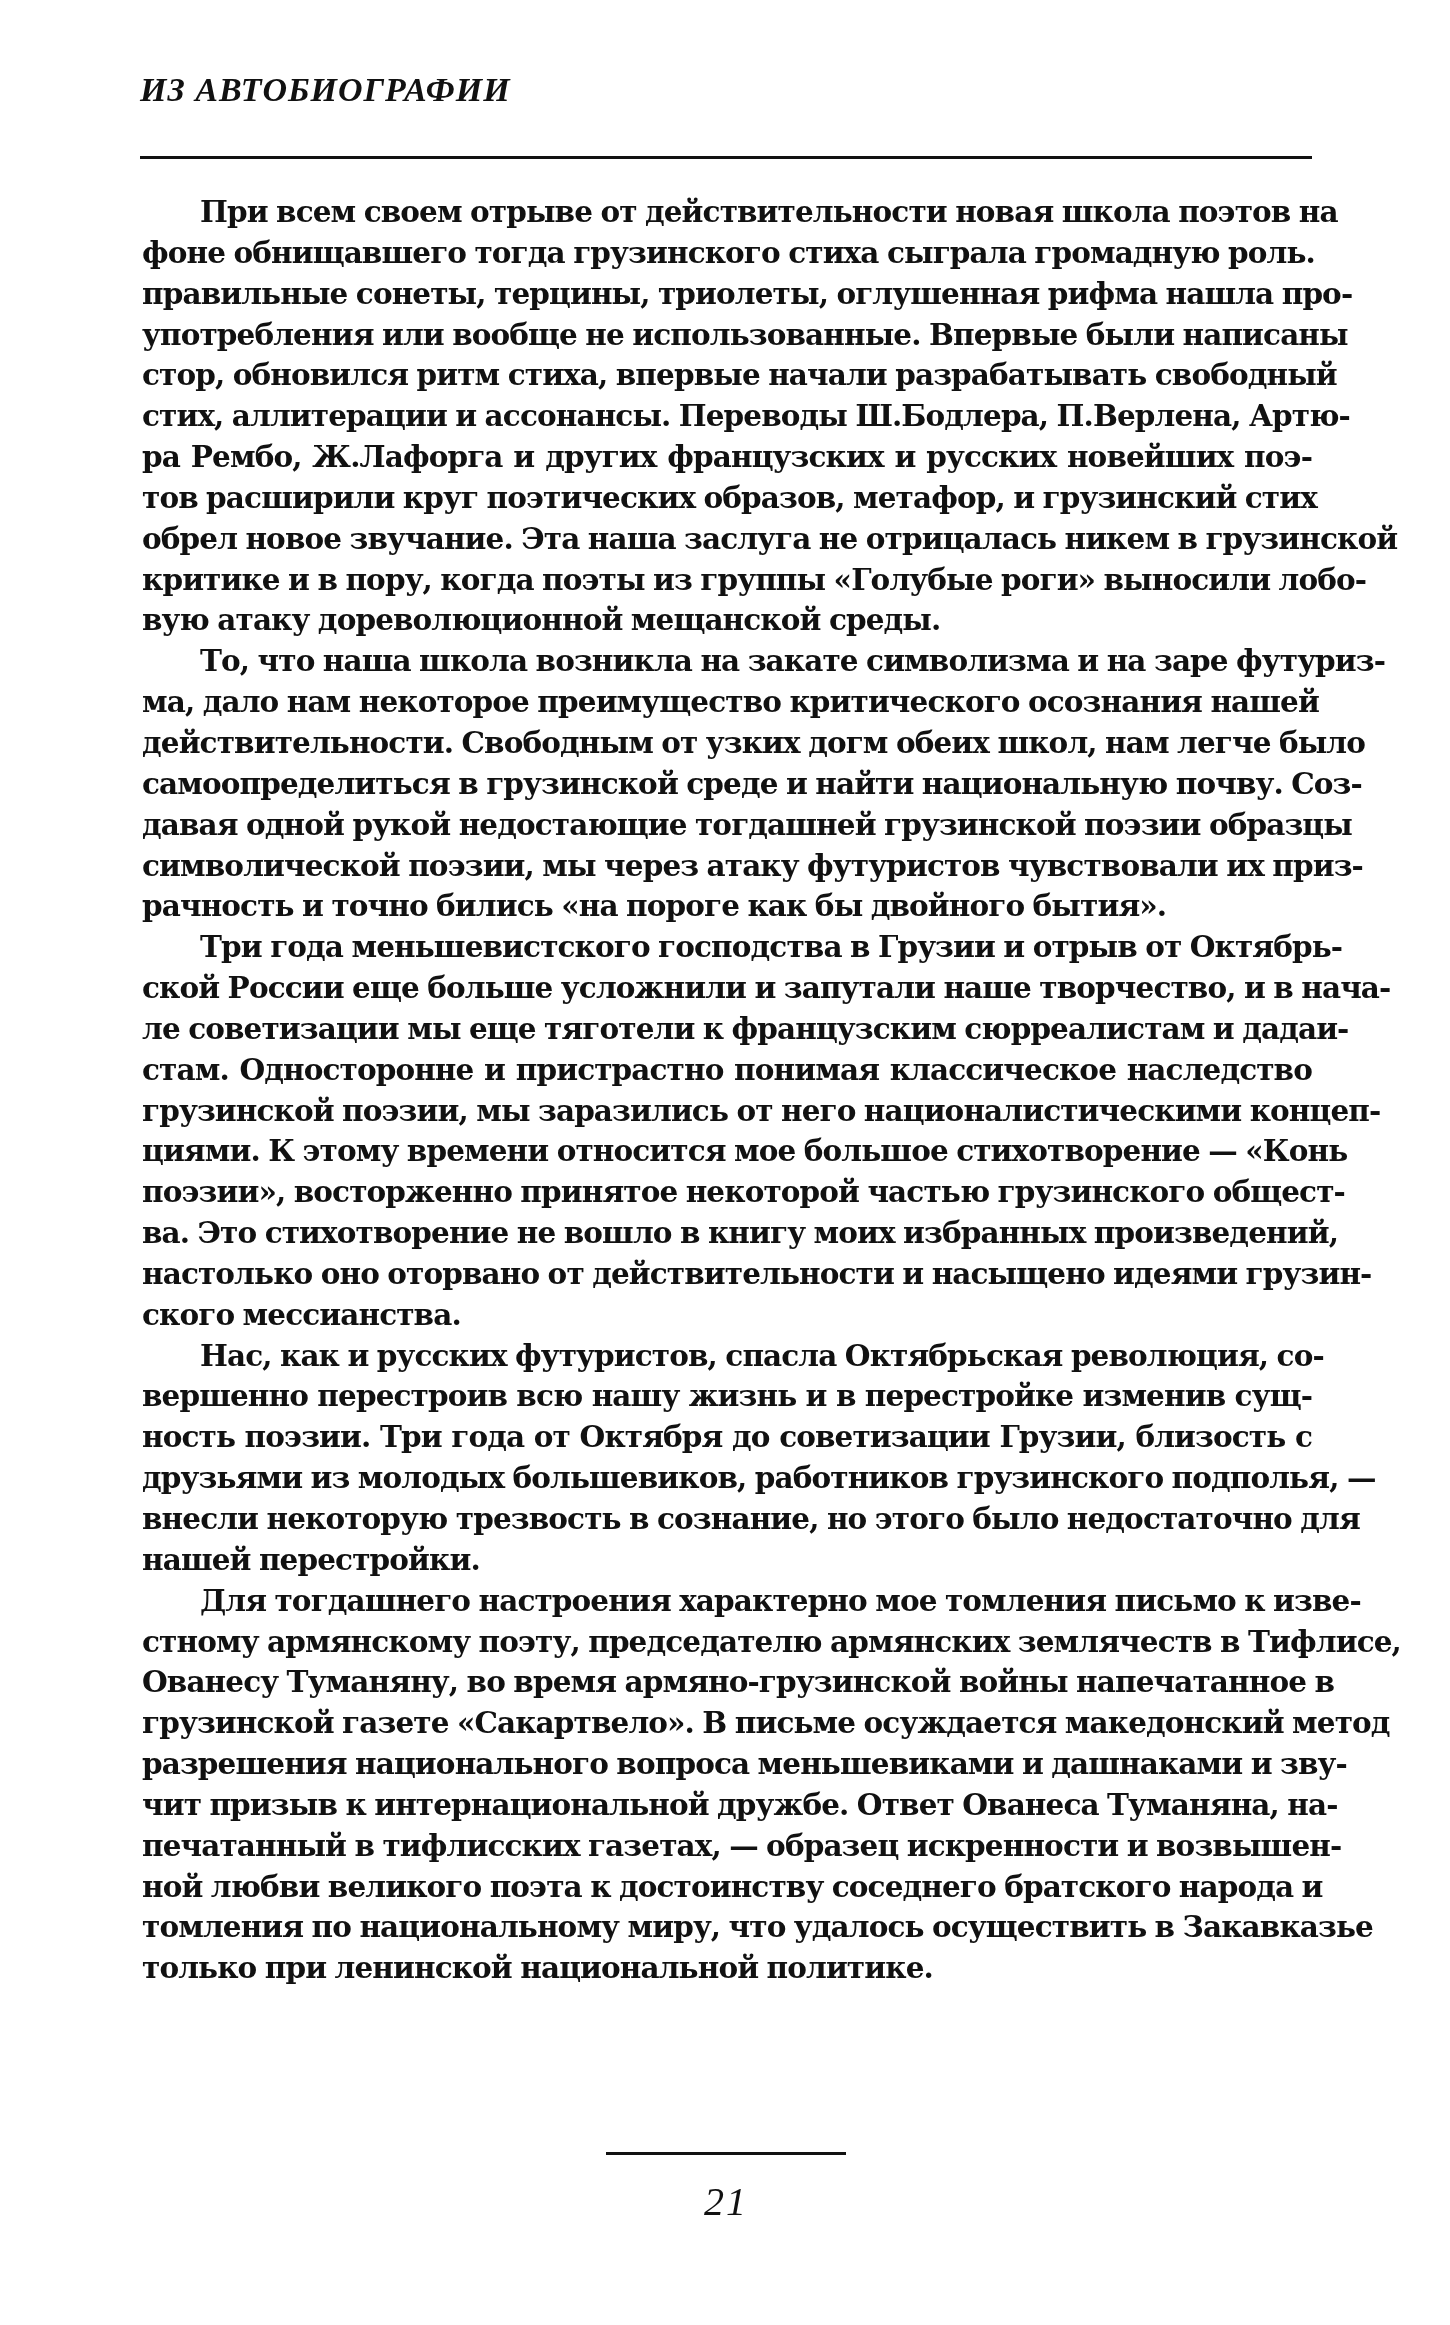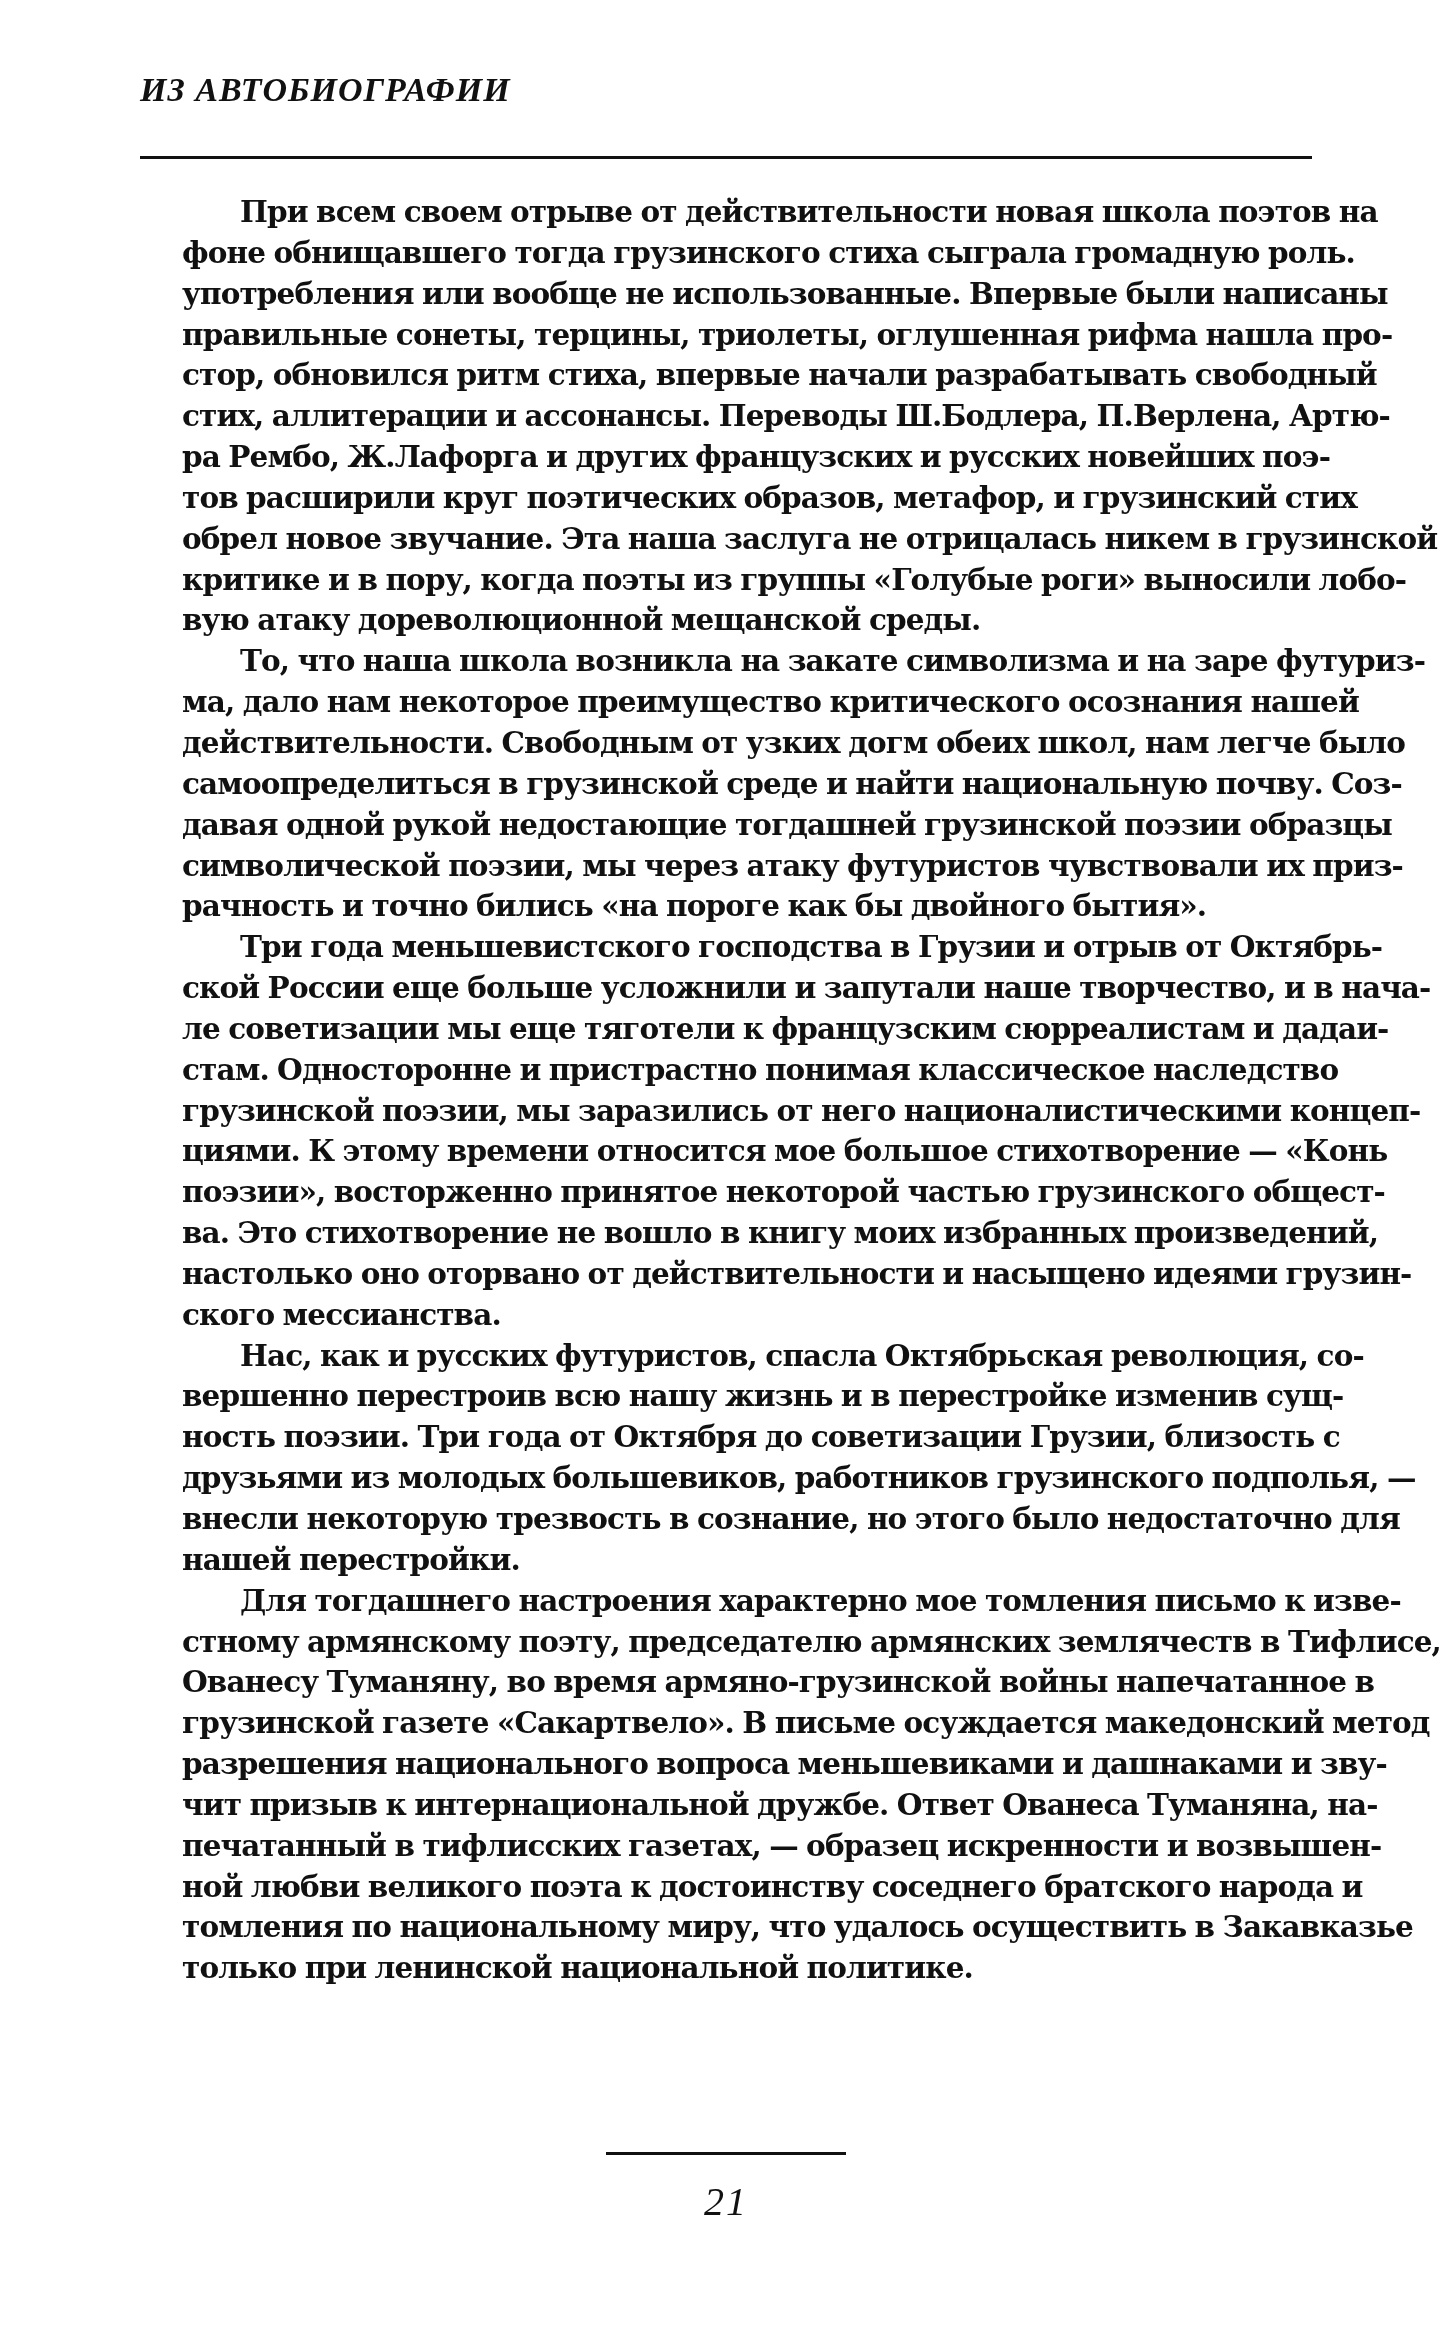--- a/index.html
+++ b/index.html
@@ -48,21 +48,20 @@
       letter-spacing: -0.9px;
       word-spacing: -1px;
       font-weight: 600;
     }
     .body-text .line {
       display: block;
       text-align: justify;
       text-align-last: justify;
       white-space: nowrap;
       overflow: visible;
-      margin-left: 40px;
     }
     .body-text .line.last {
       text-align-last: left;
     }
     .body-text .line.first {
       padding-left: 58px;
     }
     .foot-rule {
       position: absolute;
       top: 2152px;
@@ -87,22 +86,22 @@
 </head>
 <body>
 
 <div class="running-head">ИЗ АВТОБИОГРАФИИ</div>
 <div class="head-rule"></div>
 
 <div class="body-text">
   <div class="paragraph">
     <span class="line first">При всем своем отрыве от действительности новая школа поэтов на</span>
     <span class="line">фоне обнищавшего тогда грузинского стиха сыграла громадную роль.</span>
+    <span class="line">правильные сонеты, терцины, триолеты, оглушенная рифма нашла про-</span>
     <span class="line">употребления или вообще не использованные. Впервые были написаны</span>
-    <span class="line">правильные сонеты, терцины, триолеты, оглушенная рифма нашла про-</span>
     <span class="line">стор, обновился ритм стиха, впервые начали разрабатывать свободный</span>
     <span class="line">стих, аллитерации и ассонансы. Переводы Ш.Бодлера, П.Верлена, Артю-</span>
     <span class="line">ра Рембо, Ж.Лафорга и других французских и русских новейших поэ-</span>
     <span class="line">тов расширили круг поэтических образов, метафор, и грузинский стих</span>
     <span class="line">обрел новое звучание. Эта наша заслуга не отрицалась никем в грузинской</span>
     <span class="line">критике и в пору, когда поэты из группы «Голубые роги» выносили лобо-</span>
     <span class="line last">вую атаку дореволюционной мещанской среды.</span>
   </div>
   <div class="paragraph">
     <span class="line first">То, что наша школа возникла на закате символизма и на заре футуриз-</span>

